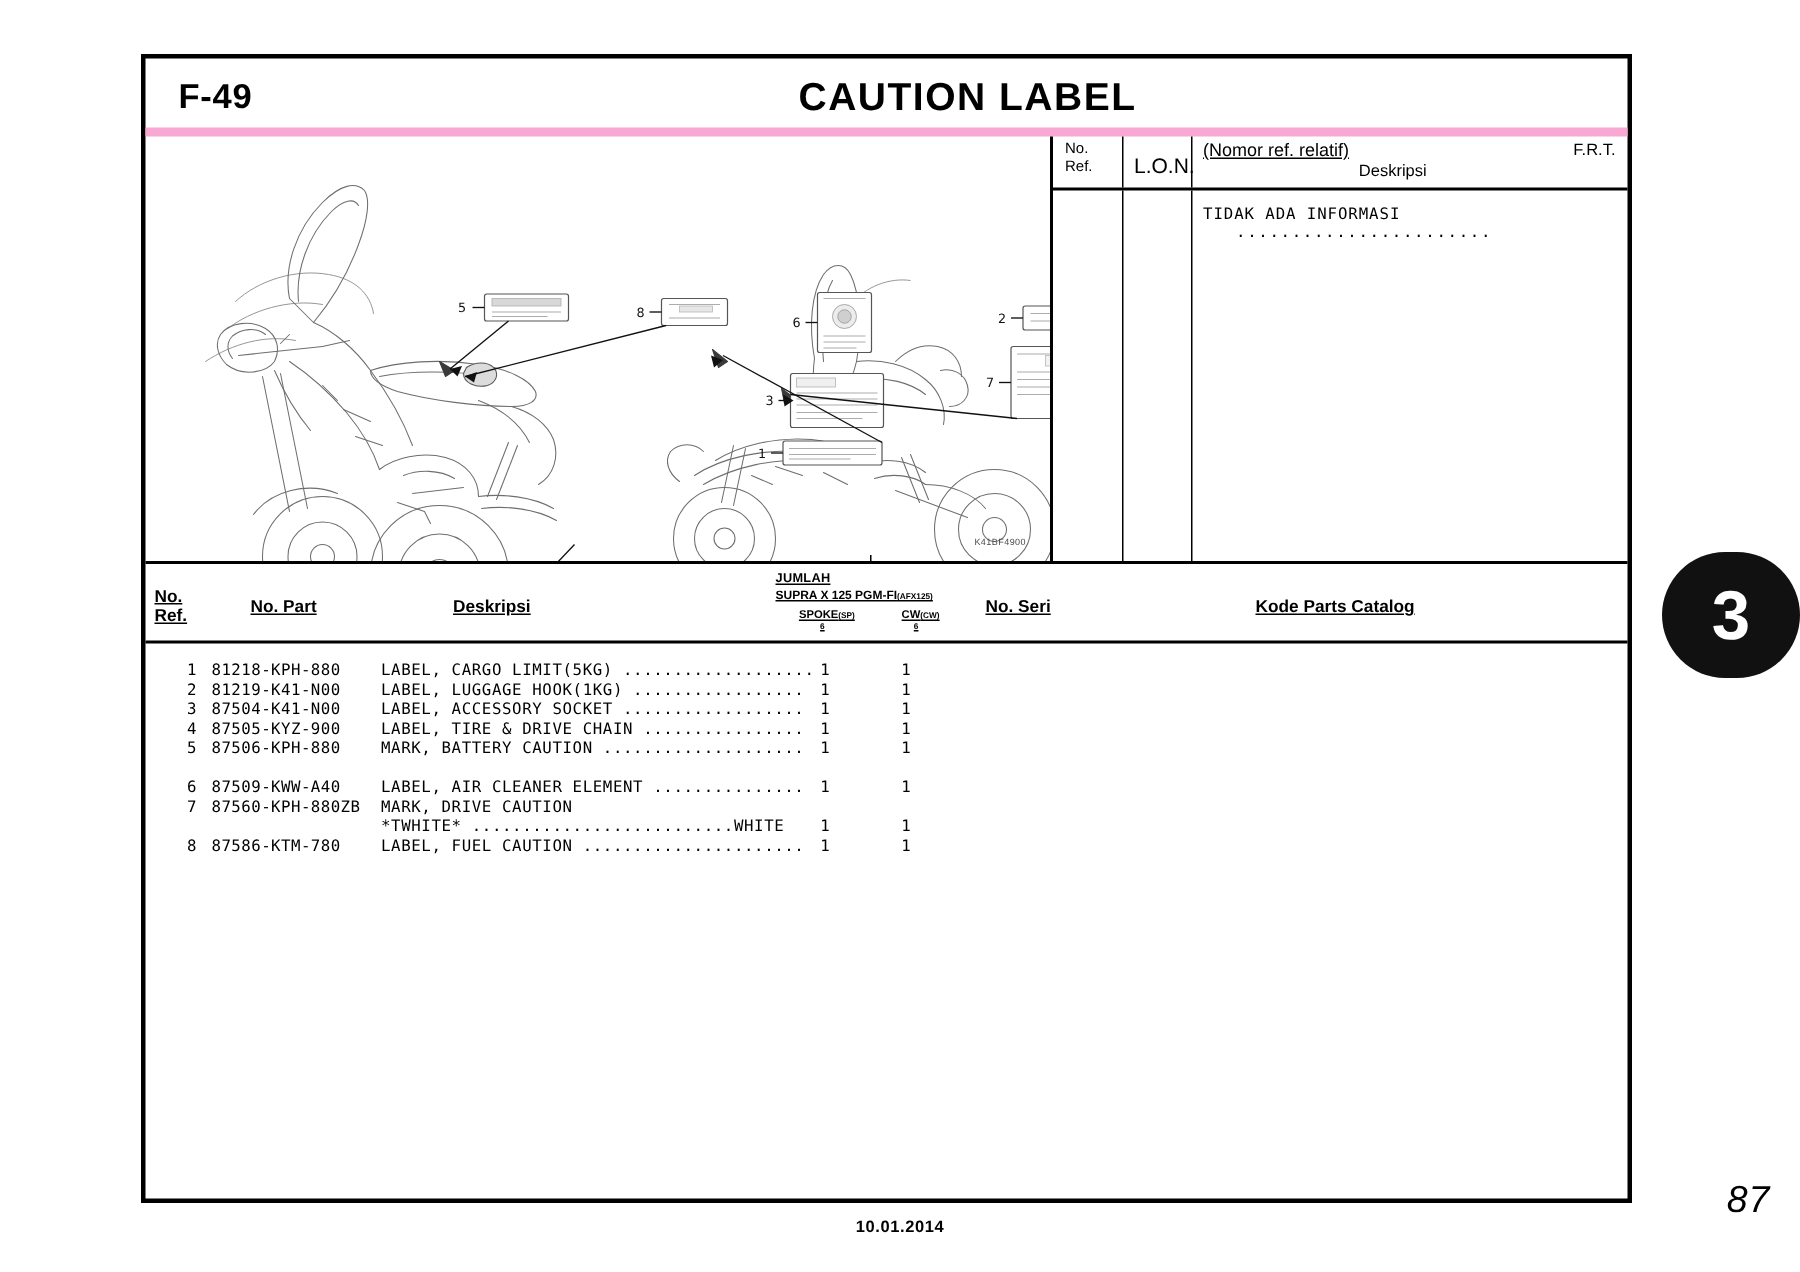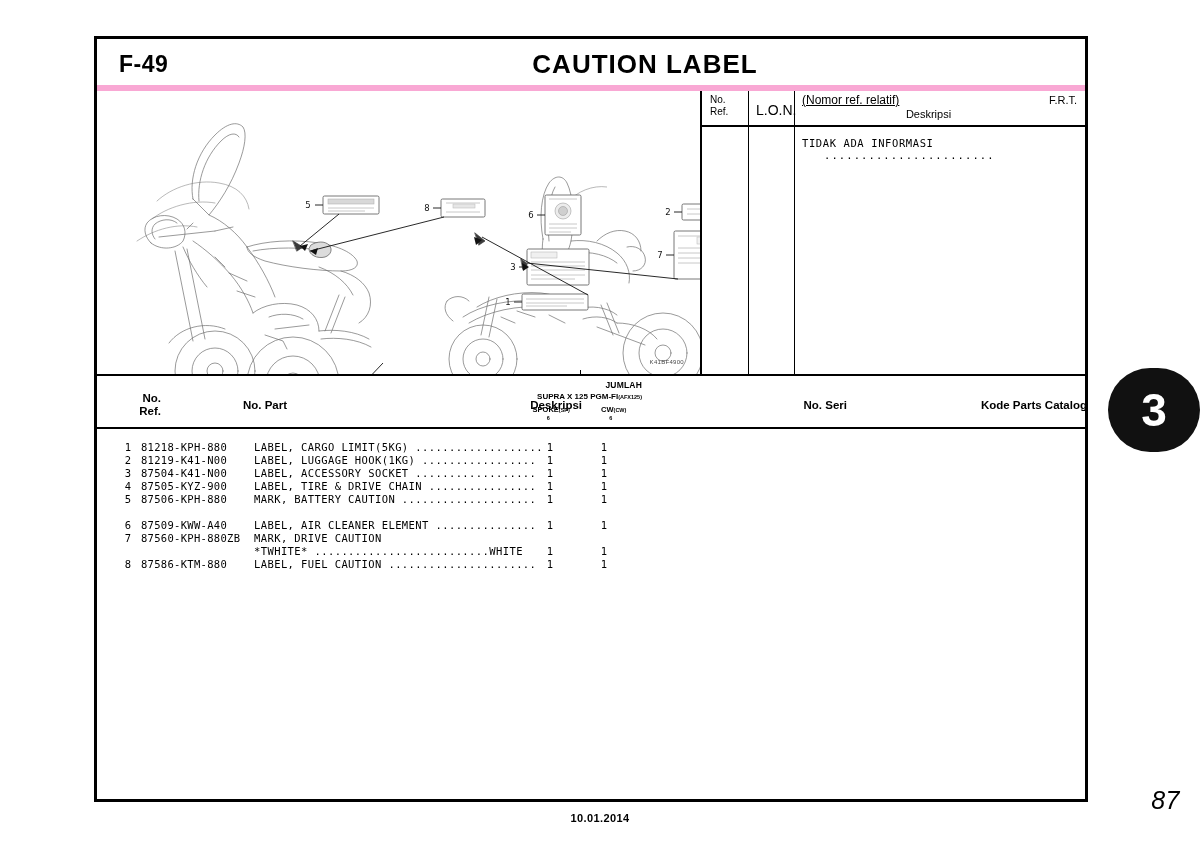--- a/index.html
+++ b/index.html
@@ -192,22 +192,23 @@
     left: 0;
     top: 337px;
     right: 0;
     height: 53px;
     border-bottom: 2px solid #000;
     box-sizing: border-box;
     font-weight: bold;
   }
   #parts-head .col {
     position: absolute;
-    text-align: right;
+    text-align: left;
     font-size: 11.5px;
+    text-decoration: underline;
   }
   #c-noref { left: 6px; width: 58px; top: 16px; line-height: 13px; }
   #c-nopart { left: 70px; width: 120px; top: 23px; }
   #c-deskripsi { left: 205px; width: 280px; top: 23px; }
   #c-jumlah {
     left: 420px;
     width: 125px;
     top: 4px;
   }
   #c-jumlah .j-title { font-size: 8.5px; letter-spacing: 0.2px; }
@@ -662,21 +663,21 @@
       </div>
       <div class="part-row">
         <span class="pr-noref"></span>
         <span class="pr-nopart"></span>
         <span class="pr-desc">     *TWHITE*  ..........................WHITE</span>
         <span class="pr-sp">1</span>
         <span class="pr-cw">1</span>
       </div>
       <div class="part-row">
         <span class="pr-noref">8</span>
-        <span class="pr-nopart">87586-KTM-880</span>
+        <span class="pr-nopart">87586-KTM-780</span>
         <span class="pr-desc">LABEL, FUEL CAUTION  ......................</span>
         <span class="pr-sp">1</span>
         <span class="pr-cw">1</span>
       </div>
     </div>
 
 </div>
 
 <div id="section-tab">3</div>
 

